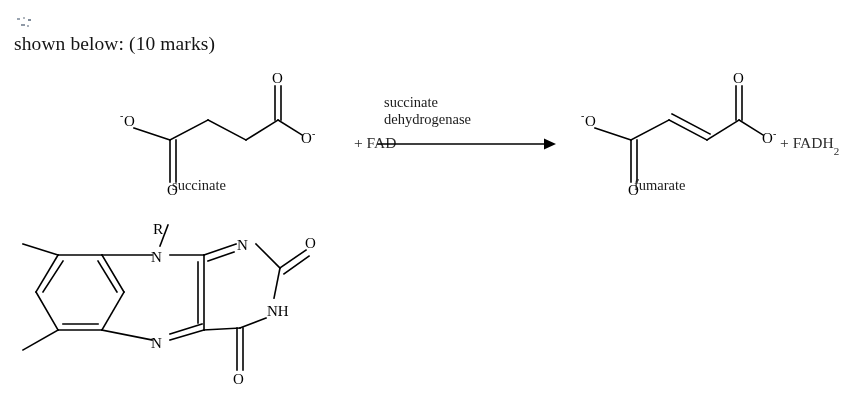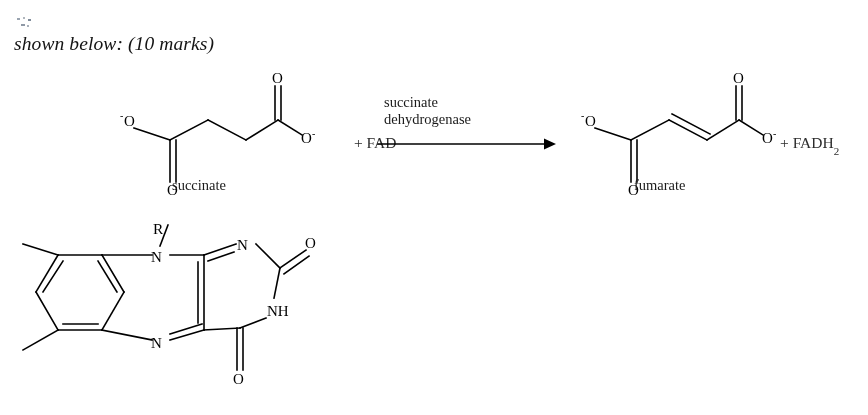--- a/index.html
+++ b/index.html
@@ -132,21 +132,21 @@
   <div class="question-block">
     <span class="bullet-artifact">
       <svg width="26" height="14" viewBox="0 0 26 14">
         <rect x="3" y="3" width="3" height="2" fill="#9aa4b0"></rect>
         <rect x="9" y="2" width="2" height="2" fill="#b0b6bd"></rect>
         <rect x="14" y="4" width="3" height="2" fill="#7e8a99"></rect>
         <rect x="7" y="9" width="4" height="2" fill="#8f99a6"></rect>
         <rect x="13" y="10" width="2" height="2" fill="#a8b0ba"></rect>
       </svg>
     </span>
-    <div class="question-text" style="margin-top:2px;font-style:italic;">shown below: (10 marks)</div>
+    <div class="question-text" style="margin-top:2px;">shown below: (10 marks)</div>
   </div>
 
   <div class="reaction-layer">
 
     <div class="struct" style="left:112px; top:78px;">
       <svg width="210" height="115" viewBox="0 0 210 115">
 
         <line class="bond" x1="22" y1="50" x2="58" y2="62"></line>
 
         <line class="bond" x1="58" y1="62" x2="58" y2="104"></line>

